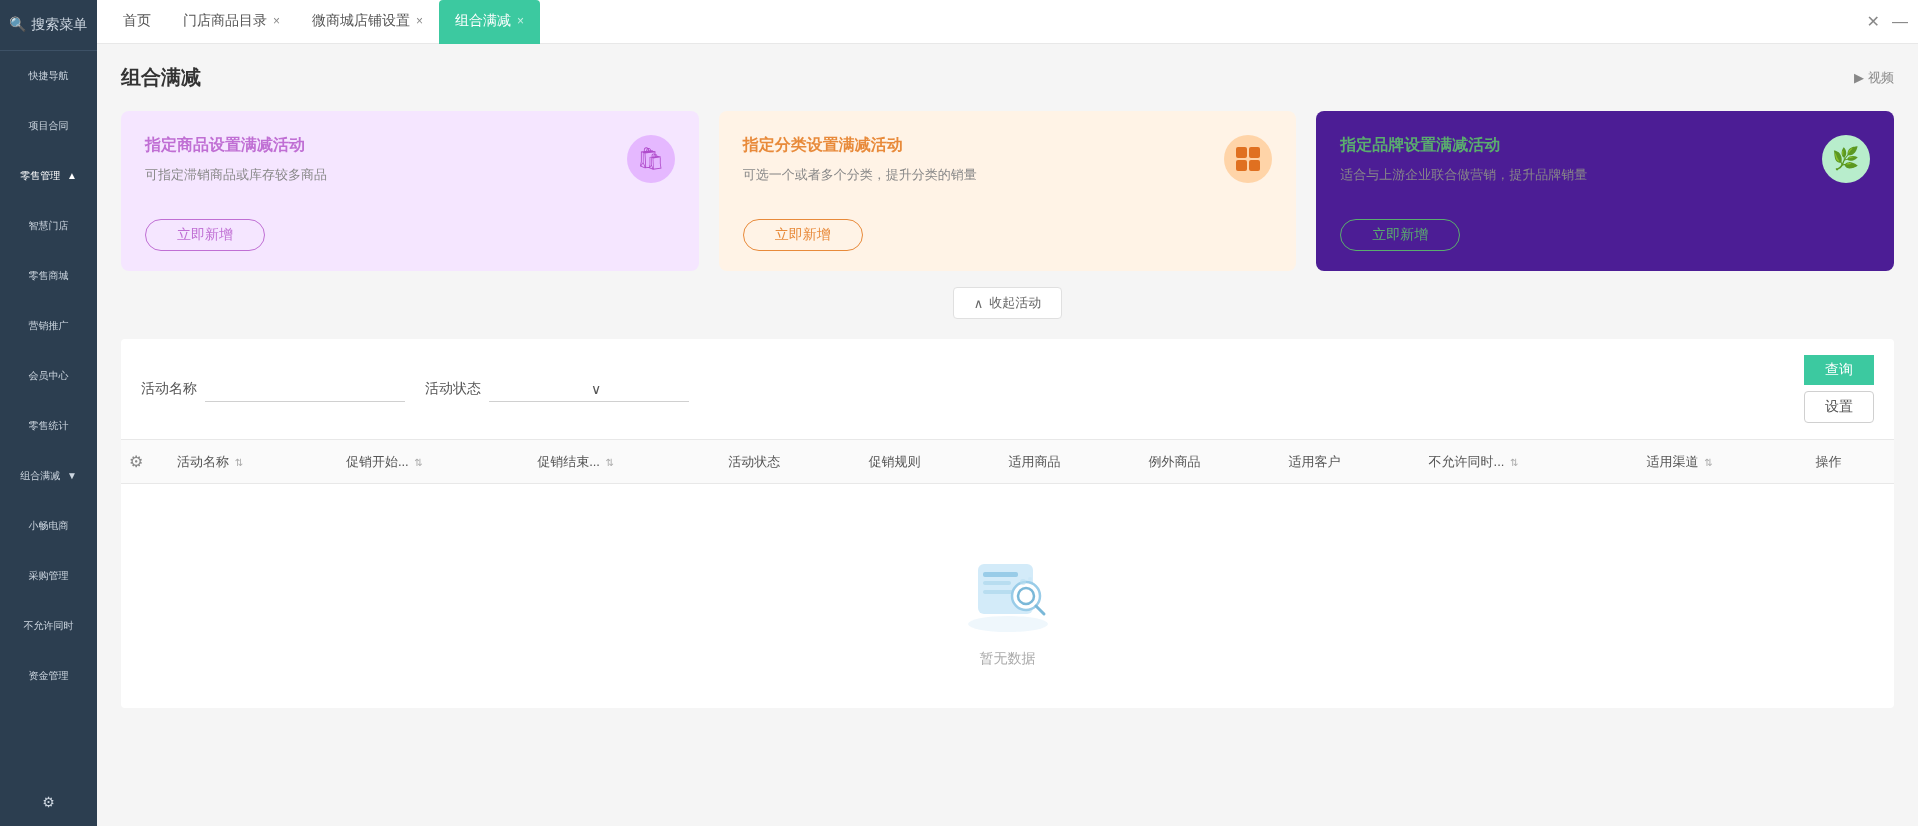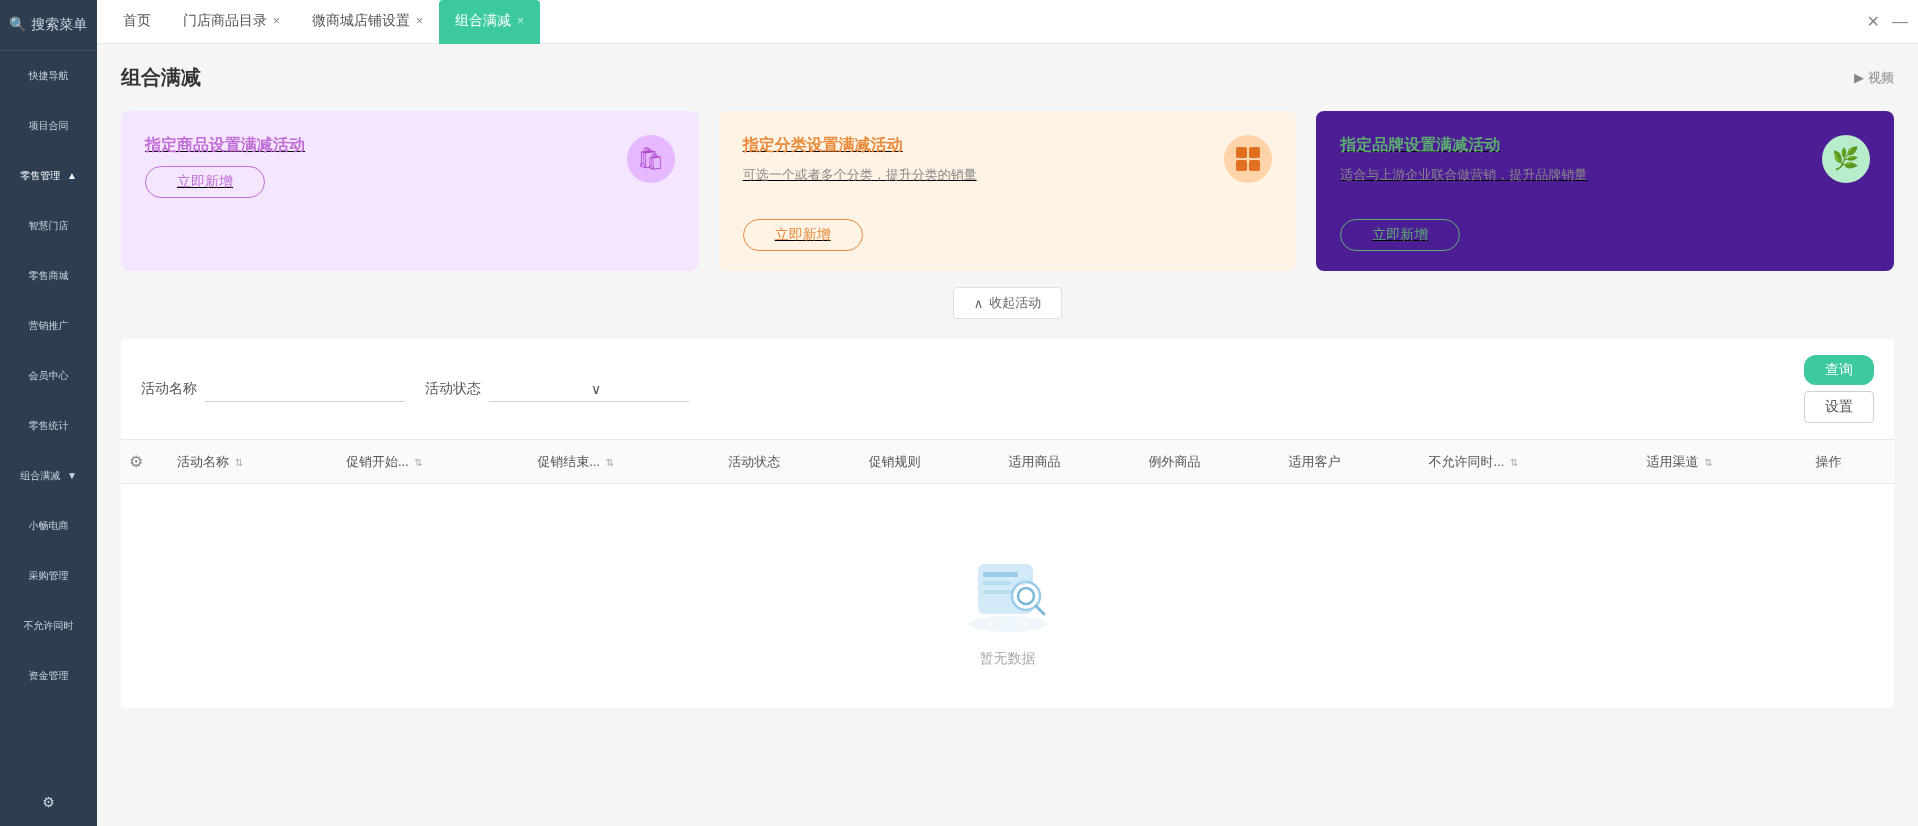--- a/index.html
+++ b/index.html
@@ -130,21 +130,20 @@
       color: #888;
       font-size: 13px;
       cursor: pointer;
     }
 
     
     .cards-row {
       display: flex;
       gap: 20px;
       margin-bottom: 16px;
-      text-decoration: underline;
     }
     .promo-card {
       flex: 1;
       border-radius: 8px;
       padding: 24px 24px 20px;
       position: relative;
       min-height: 160px;
       display: flex;
       flex-direction: column;
     }
@@ -255,21 +254,21 @@
     .filter-actions {
       margin-left: auto;
       display: flex;
       flex-direction: column;
       gap: 6px;
     }
     .btn-query {
       background: #3cc9a0;
       color: #fff;
       border: none;
-      border-radius: 12px;
+      border-radius: 0;
       padding: 6px 20px;
       cursor: pointer;
       font-size: 14px;
     }
     .btn-settings {
       background: #fff;
       color: #555;
       border: 1px solid #d0d0d0;
       border-radius: 4px;
       padding: 6px 20px;
@@ -399,20 +398,21 @@
       <div class="video-link">
         <span>▶</span>
         <span>视频</span>
       </div>
     </div>
 
     <div class="cards-row">
 
       <div class="promo-card purple">
         <div class="card-title">指定商品设置满减活动</div>
+        <div class="card-desc">可指定滞销商品或库存较多商品</div>
         <div class="card-icon">🛍</div>
         <button class="card-btn">立即新增</button>
       </div>
 
       <div class="promo-card orange">
         <div class="card-title">指定分类设置满减活动</div>
         <div class="card-desc">可选一个或者多个分类，提升分类的销量</div>
         <div class="card-icon">
           <svg width="28" height="28" viewBox="0 0 28 28">
             <rect x="2" y="2" width="11" height="11" rx="2" fill="#e07020"></rect>

